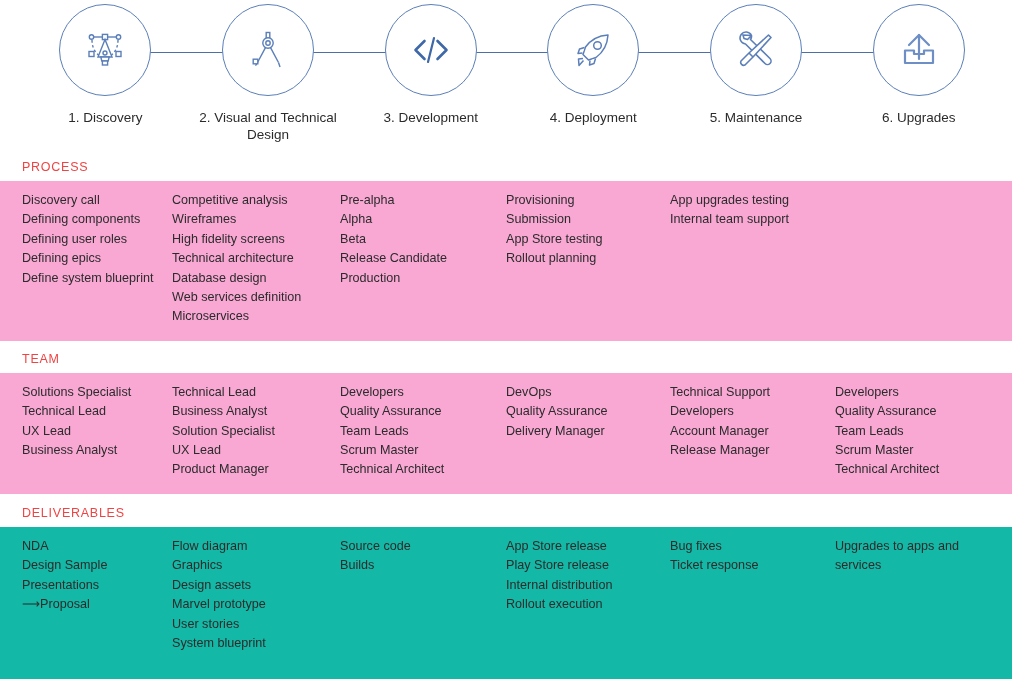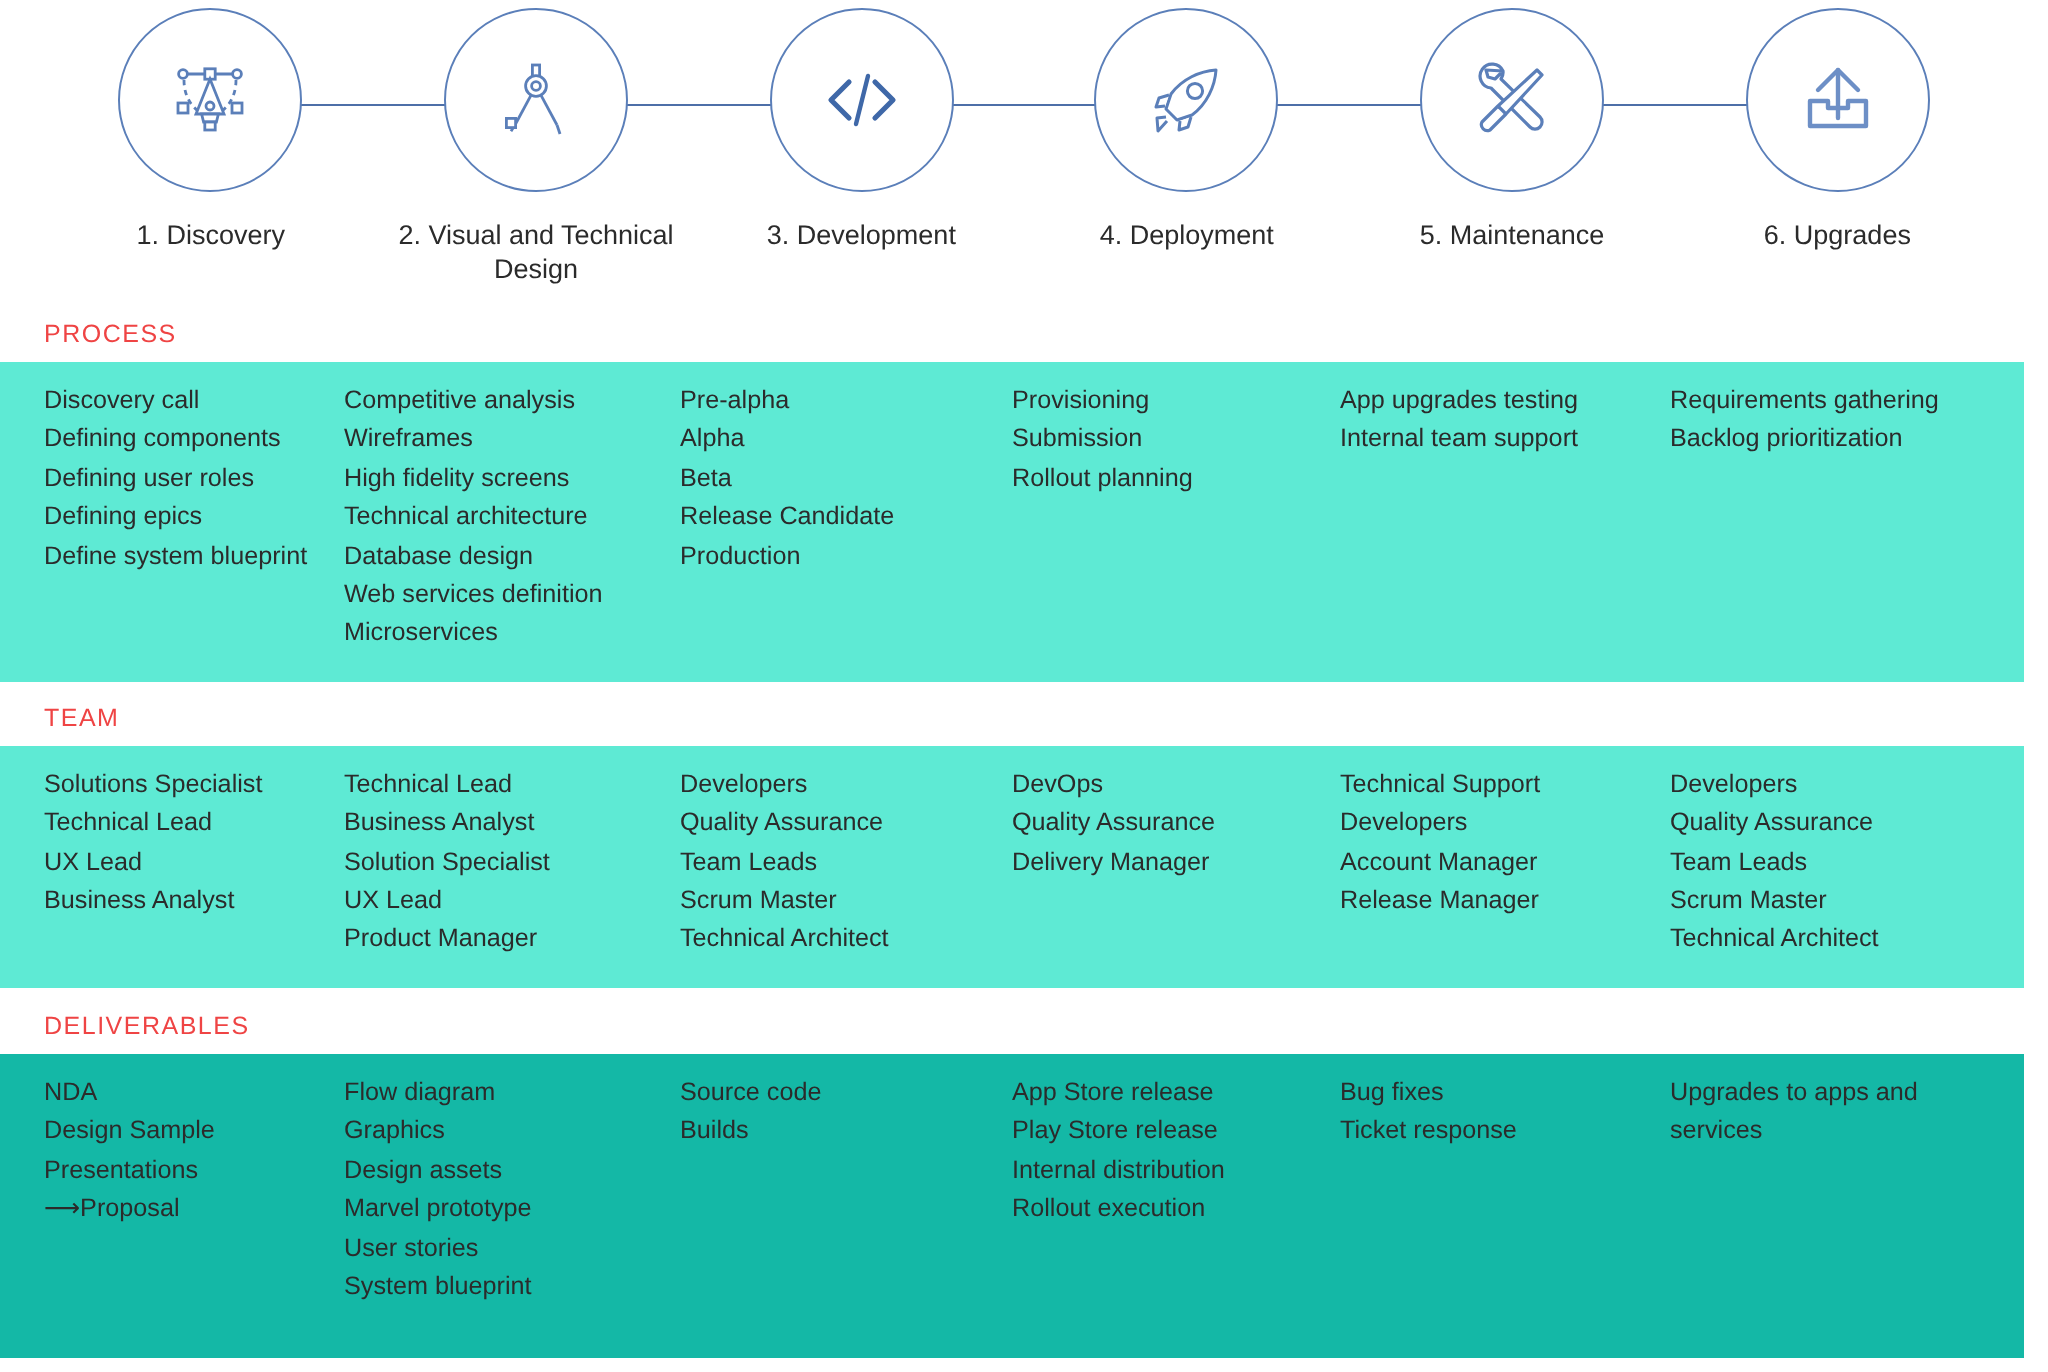--- a/index.html
+++ b/index.html
@@ -80,21 +80,21 @@
     letter-spacing: 0.75px;
     color: #ef4444;
     padding: 0 0 7px 22px;
     font-weight: 400;
   }
 
   .band {
     width: 1012px;
     padding: 10px 0 14px 0;
   }
-  .band.grey  { background: #5eead4; }
+  .band.grey  { background: #f9a8d4; }
   .band.blue  { background: #14b8a6; }
 
   .cols {
     display: flex;
   }
 
   .col {
     width: 166px;
     padding-right: 8px;
   }
@@ -254,29 +254,26 @@
         <div class="col" id="p2">
             <div class="item">Pre-alpha</div>
             <div class="item">Alpha</div>
             <div class="item">Beta</div>
             <div class="item">Release Candidate</div>
             <div class="item">Production</div>
           </div>
         <div class="col" id="p3">
             <div class="item">Provisioning</div>
             <div class="item">Submission</div>
+            <div class="item">App Store testing</div>
             <div class="item">Rollout planning</div>
           </div>
         <div class="col" id="p4">
             <div class="item">App upgrades testing</div>
             <div class="item">Internal team support</div>
-          </div>
-        <div class="col" id="p5">
-            <div class="item">Requirements gathering</div>
-            <div class="item">Backlog prioritization</div>
           </div>
       </div>
     </div>
   </div>
 
   <div class="section" id="section-team">
     <div class="section-title">TEAM</div>
     <div class="band grey">
       <div class="cols">
         <div class="col" id="t0">

